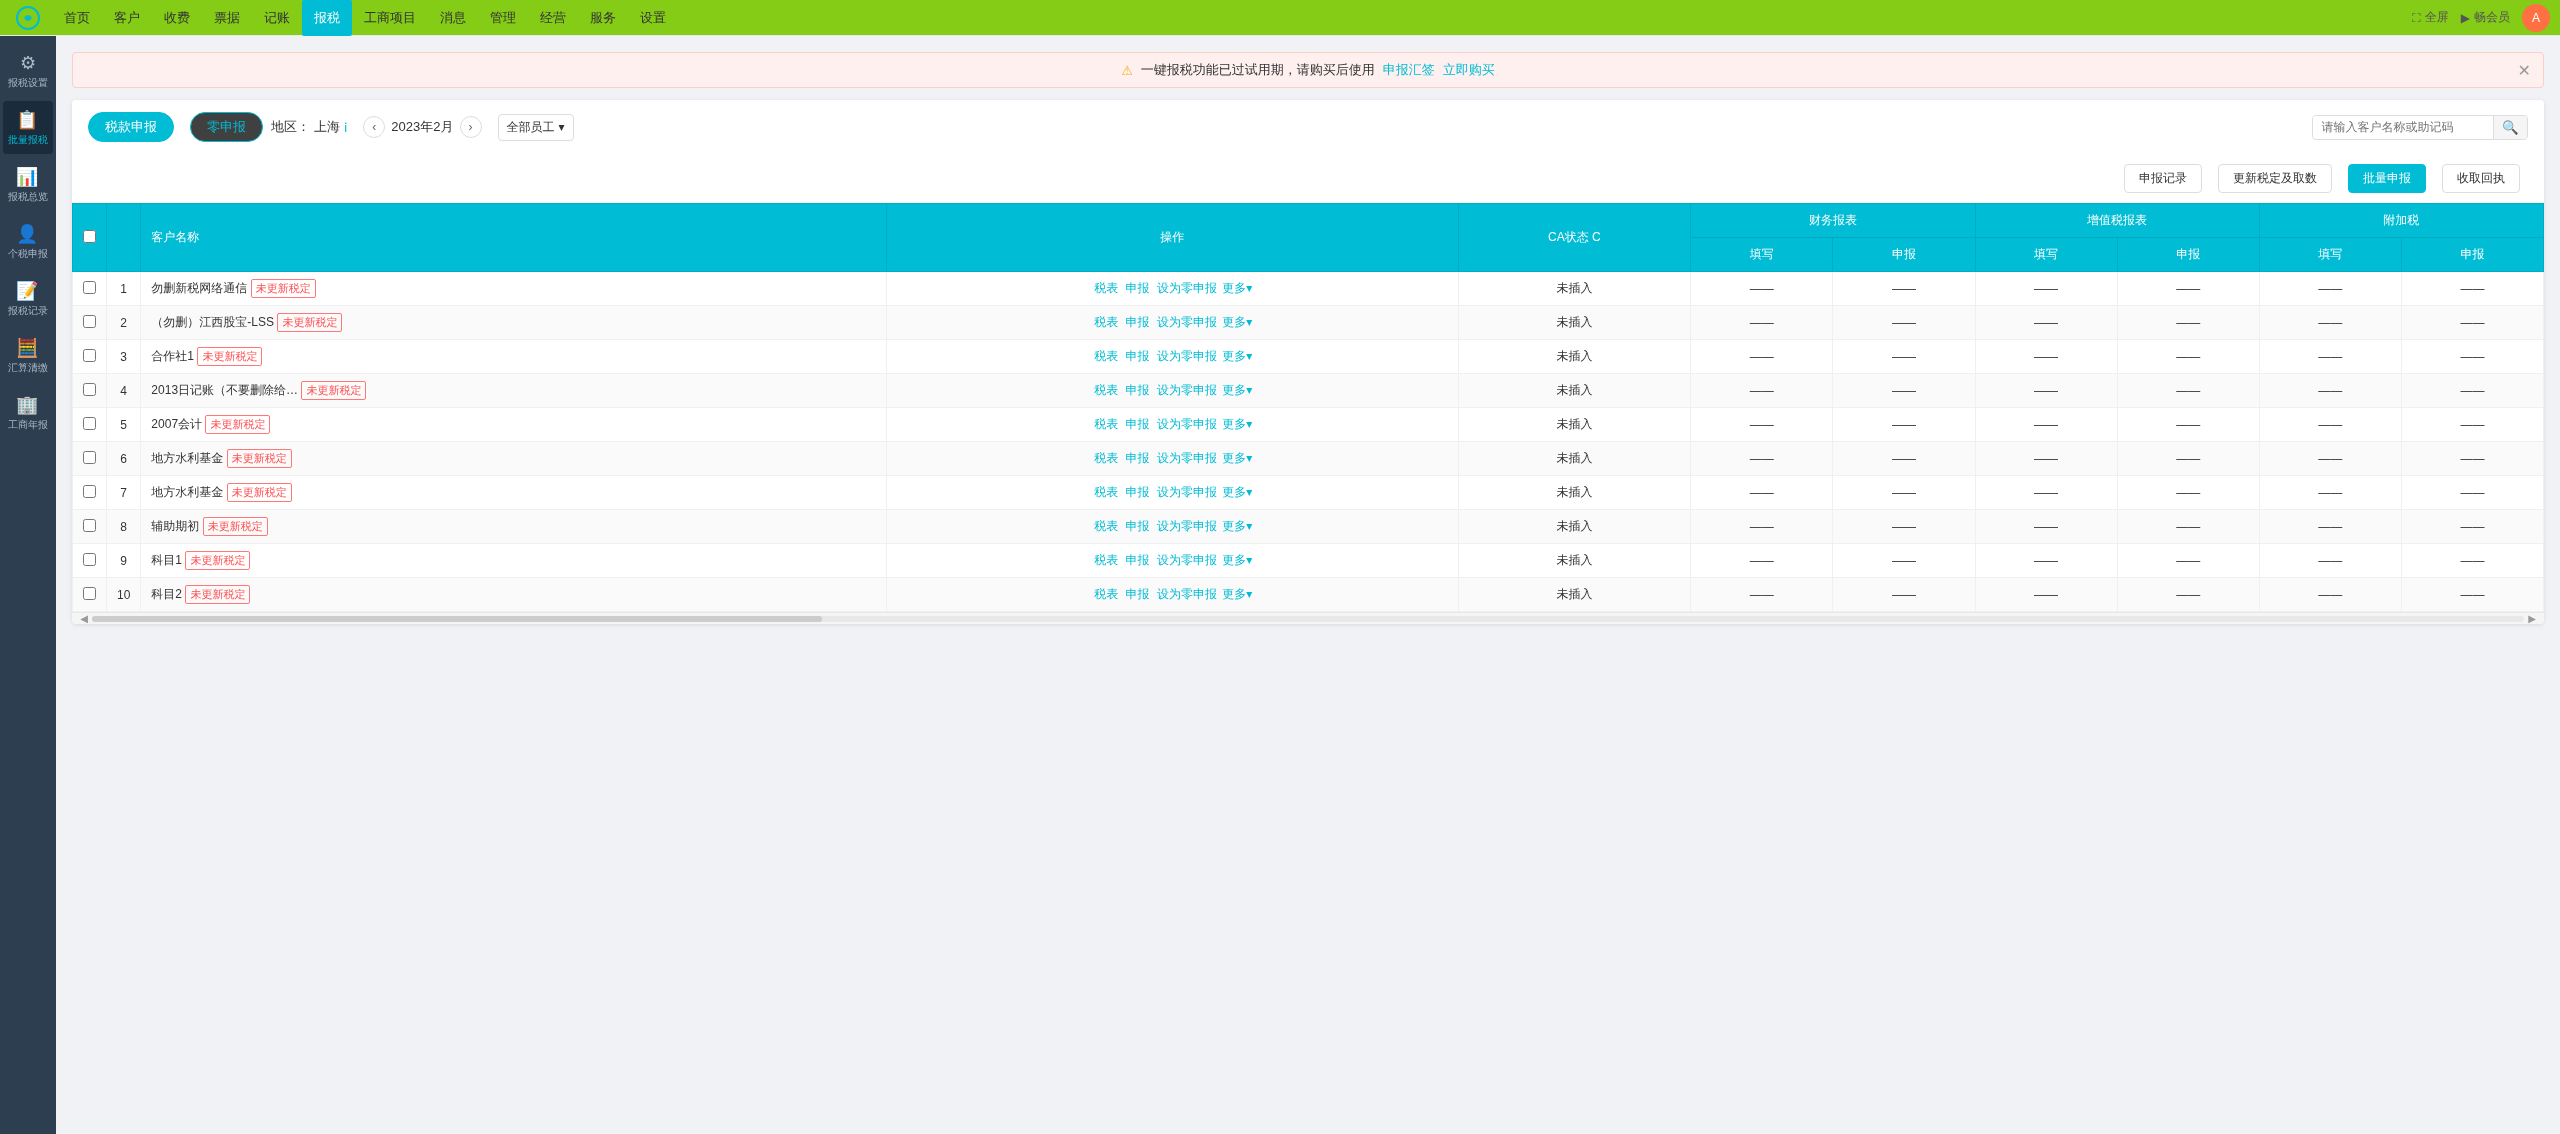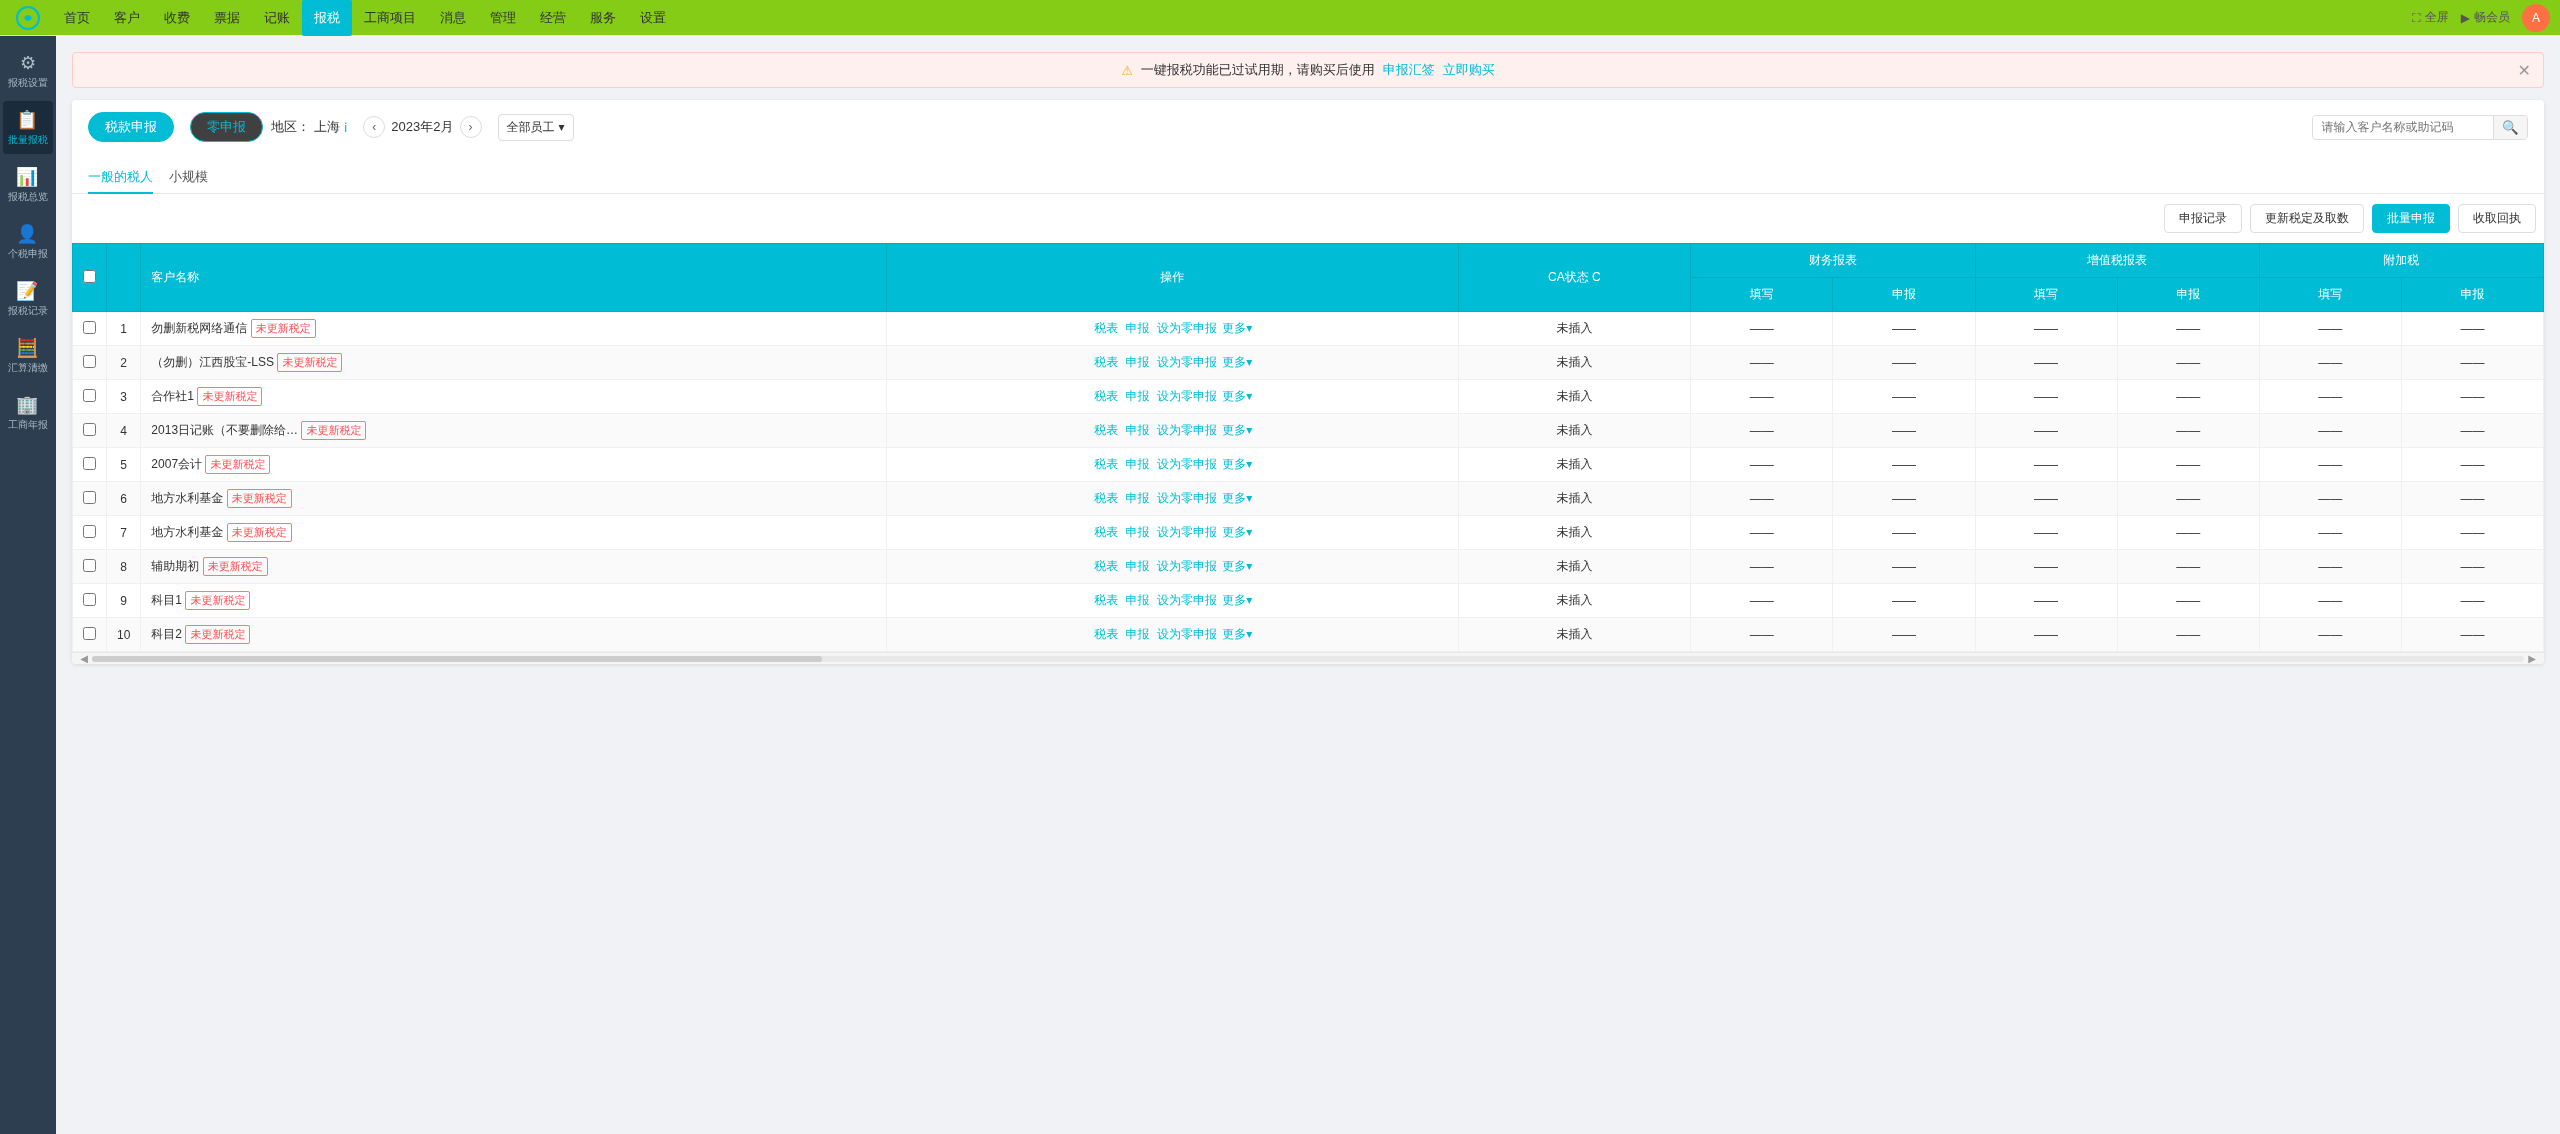--- a/index.html
+++ b/index.html
@@ -261,24 +261,24 @@
       border-bottom: 2px solid transparent;
       margin-bottom: -1px;
     }
     .type-tab.active {
       color: #00bcd4;
       border-bottom-color: #00bcd4;
     }
 
     
     .action-row {
-      padding: 10px 8px;
-      display: flex;
-      align-items: center;
-      gap: 8px;
+      padding: 10px 24px;
+      display: flex;
+      align-items: center;
+      gap: 16px;
       justify-content: flex-end;
     }
     .action-btn {
       padding: 5px 14px;
       border: 1px solid #ddd;
       background: #fff;
       border-radius: 4px;
       cursor: pointer;
       font-size: 12px;
       color: #333;
@@ -487,24 +487,20 @@
             <span>▾</span>
           </div>
         </div>
 
         <div class="search-box">
           <input class="search-input" type="text" placeholder="请输入客户名称或助记码" style="">
           <button class="search-btn">🔍</button>
         </div>
       </div>
 
-      <div class="type-tabs">
-        <div class="type-tab active">一般的税人</div>
-        <div class="type-tab">小规模</div>
-      </div>
 
       <div class="action-row">
         <button class="action-btn">申报记录</button>
         <button class="action-btn">更新税定及取数</button>
         <button class="action-btn primary">批量申报</button>
         <button class="action-btn">收取回执</button>
       </div>
 
       <div style="overflow-x:auto;">
         <table class="data-table">

